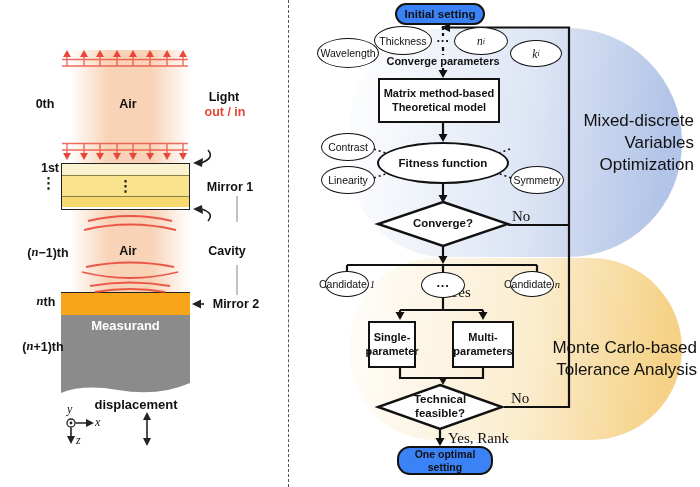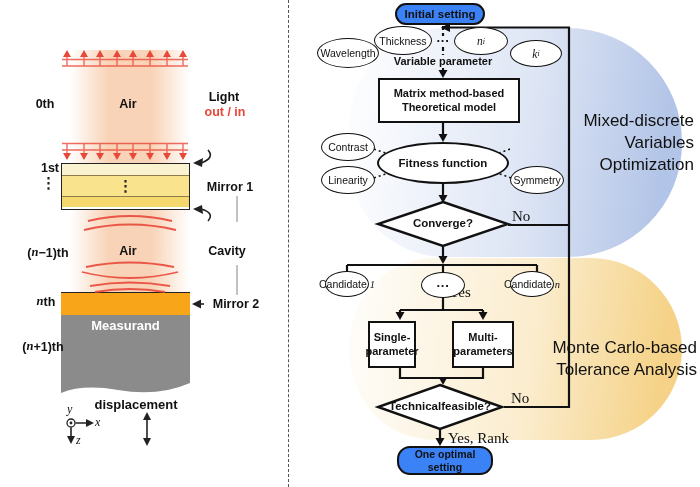--- a/index.html
+++ b/index.html
@@ -167,23 +167,23 @@
   <div class="abs ctr ell" style="left:374px;top:26px;width:58px;height:29px;">Thickness</div>
   <div class="abs ctr b" style="left:428px;top:32px;width:30px;height:16px;font-size:13px;">···</div>
   <div class="abs ctr ell" style="left:454px;top:27px;width:54px;height:28px;">
     <span class="mathvar" style="font-size:11.5px;">n</span>
       <sub class="mathvar" style="font-size:8px;">i</sub>
   </div>
   <div class="abs ctr ell" style="left:510px;top:40px;width:52px;height:27px;">
     <span class="mathvar" style="font-size:11.5px;">k</span>
       <sub class="mathvar" style="font-size:8px;">i</sub>
   </div>
-  <div class="abs ctr b" style="left:378px;top:55px;width:130px;font-size:11px;">Variable parameter</div>
-
-  <div class="abs ctr box" style="left:378px;top:78px;width:142px;height:45px;flex-direction:column;">
+  <div class="abs ctr b" style="left:378px;top:55px;width:130px;font-size:11px;">Converge parameters</div>
+
+  <div class="abs ctr box" style="left:378px;top:78px;width:122px;height:45px;flex-direction:column;">
     <span>Matrix method-based</span>
     <span>Theoretical model</span>
   </div>
 
   <div class="abs ctr ell big" style="left:377px;top:142px;width:132px;height:42px;">Fitness function</div>
   <div class="abs ctr ell" style="left:321px;top:133px;width:54px;height:28px;">Contrast</div>
   <div class="abs ctr ell" style="left:321px;top:166px;width:54px;height:28px;">Linearity</div>
   <div class="abs ctr ell" style="left:510px;top:166px;width:54px;height:28px;">Symmetry</div>
 
   <div class="abs ctr dia-txt" style="left:380px;top:203px;width:126px;height:42px;">Converge?</div>
@@ -200,21 +200,21 @@
 
   <div class="abs ctr box" style="left:368px;top:321px;width:48px;height:47px;flex-direction:column;">
     <span>Single-</span>
     <span>parameter</span>
   </div>
   <div class="abs ctr box" style="left:452px;top:321px;width:62px;height:47px;flex-direction:column;">
     <span>Multi-</span>
     <span>parameters</span>
   </div>
 
-  <div class="abs ctr dia-txt" style="left:378px;top:386px;width:124px;height:42px;flex-direction:row;">
+  <div class="abs ctr dia-txt" style="left:378px;top:386px;width:124px;height:42px;flex-direction:column;">
     <span>Technical</span>
     <span>feasible?</span>
   </div>
   <div class="abs branch" style="left:511px;top:390px;">No</div>
   <div class="abs branch" style="left:448px;top:430px;">Yes, Rank</div>
 
   <div class="abs ctr stadium" style="left:397px;top:446px;width:96px;height:29px;font-size:10.5px;flex-direction:column;line-height:1.15;">
     <span>One optimal</span>
     <span>setting</span>
   </div>

